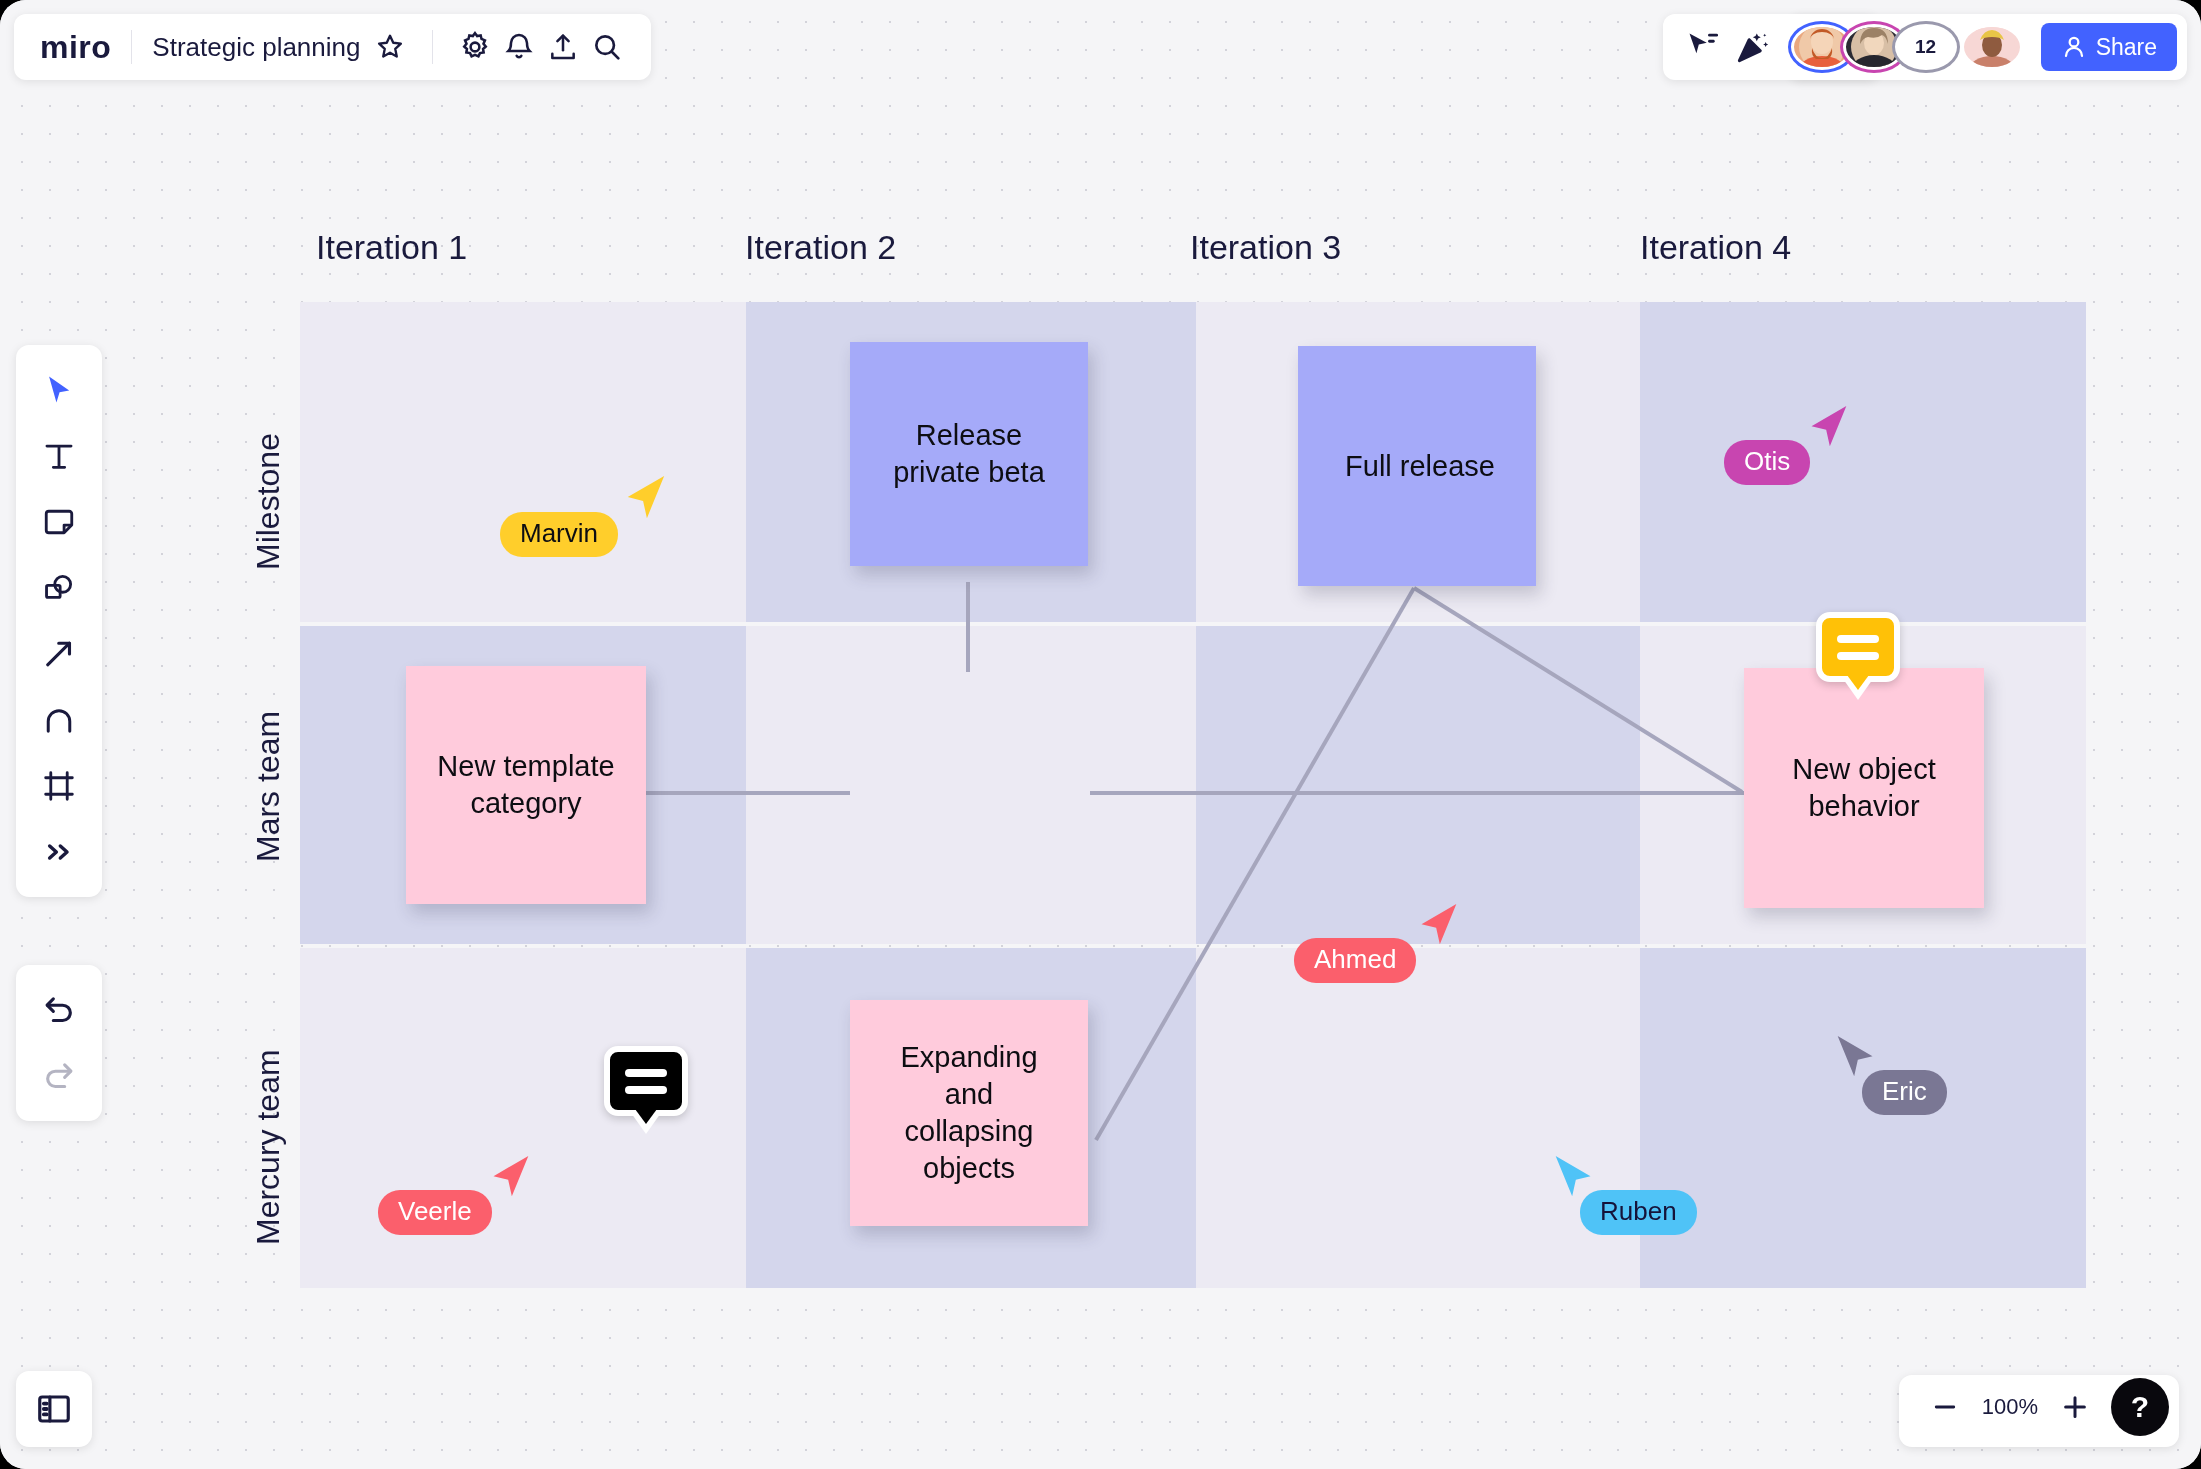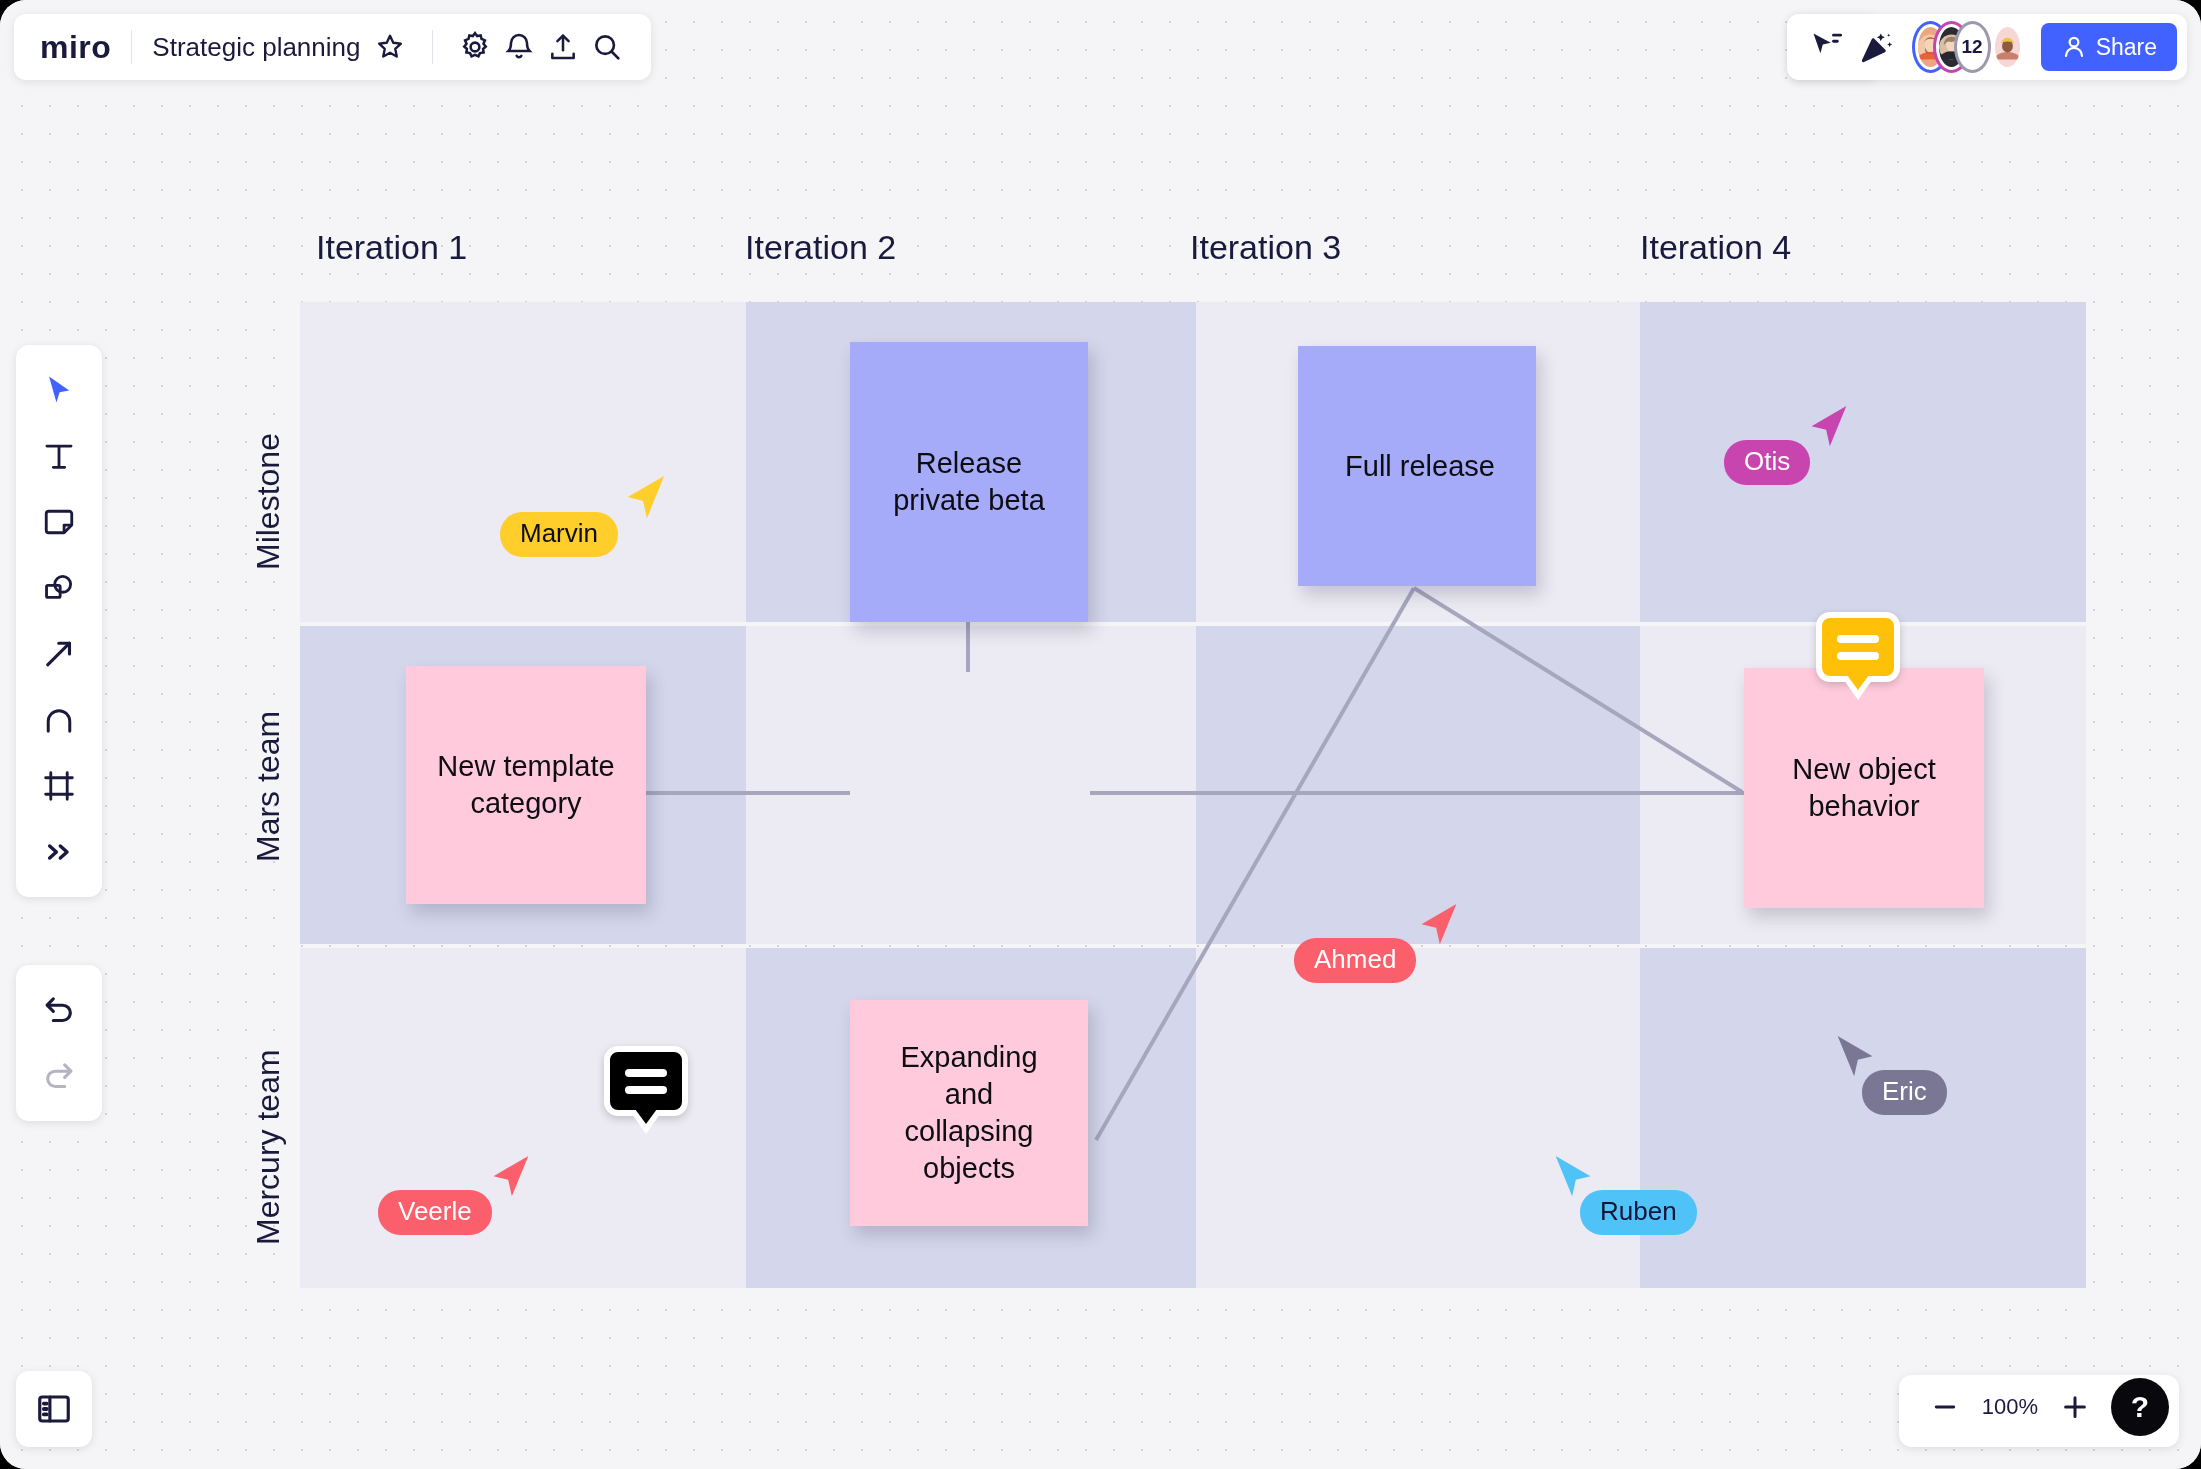--- a/index.html
+++ b/index.html
@@ -47,21 +47,21 @@
   }
   .topbar-right-b {
     position: absolute; top: 14px; right: 14px; height: 66px;
     background: #fff; border-radius: 12px;
     display:flex; align-items:center; gap: 6px;
     padding: 0 10px 0 18px;
     box-shadow: 0 2px 10px rgba(0,0,0,.09); z-index: 40;
   }
   .avatar-group { display:flex; align-items:center; margin-left: 10px; }
   .avatar {
-    width: 31px; height: 46px; border-radius: 50%;
+    width: 62px; height: 46px; border-radius: 50%;
     border: 3px solid #fff; margin-left: -10px;
     display:flex; align-items:center; justify-content:center;
     font-size: 19px; font-weight:700; color:#1a1a3d;
     position:relative; overflow:hidden;
   }
   .avatar:first-child { margin-left: 0; }
   .ring { box-shadow: 0 0 0 3px var(--rc); }
   .avatar-sep { width: 14px; }
   .share-btn {
     height: 48px; background: #4262ff; border-radius: 8px;
@@ -191,21 +191,21 @@
     <div class="row-label" style="left:250px;top:1245px;">Mercury team</div>
 
     <svg class="connsvg">
       <line x1="968" y1="582" x2="968" y2="672" stroke="#a6a6bd" stroke-width="4"></line>
       <line x1="410" y1="793" x2="850" y2="793" stroke="#a6a6bd" stroke-width="4"></line>
       <line x1="1090" y1="793" x2="1745" y2="793" stroke="#a6a6bd" stroke-width="4"></line>
       <line x1="1414" y1="588" x2="1742" y2="792" stroke="#a6a6bd" stroke-width="4"></line>
       <line x1="1414" y1="588" x2="1096" y2="1140" stroke="#a6a6bd" stroke-width="4"></line>
     </svg>
 
-    <div class="sticky" style="left:850px;top:342px;width:238px;height:280px;background:#a5aaf9;">
+    <div class="sticky" style="left:850px;top:342px;width:238px;height:224px;background:#a5aaf9;">
       <span style="white-space:pre-line;">Release
 private beta</span>
     </div>
 
     <div class="sticky" style="left:1298px;top:346px;width:238px;height:240px;background:#a5aaf9;">
       <span style="white-space:pre-line;margin-left:6px;">Full release</span>
     </div>
 
     <div class="sticky" style="left:406px;top:666px;width:240px;height:238px;background:#ffcbdc;">
       <span style="white-space:pre-line;">New template

